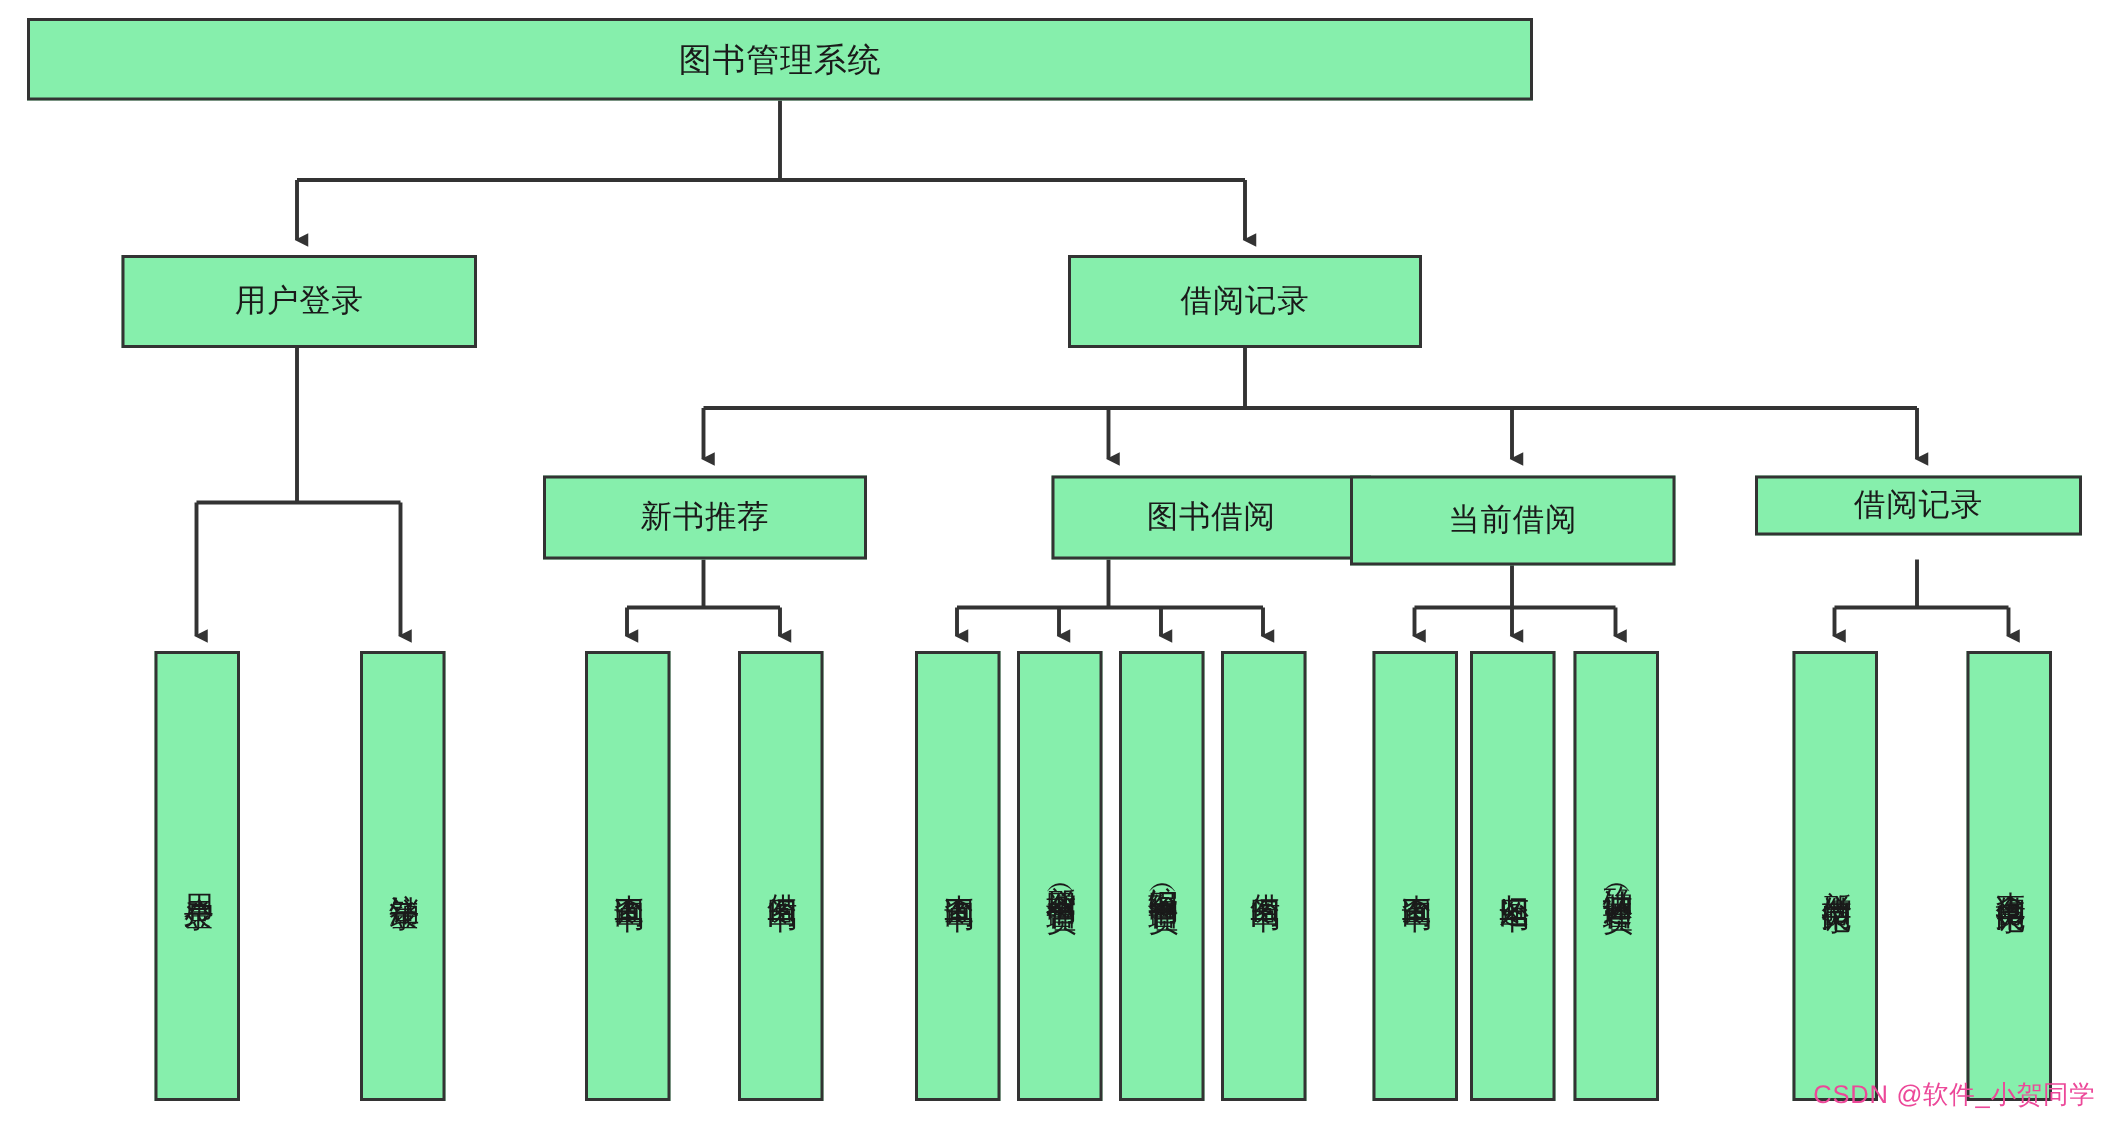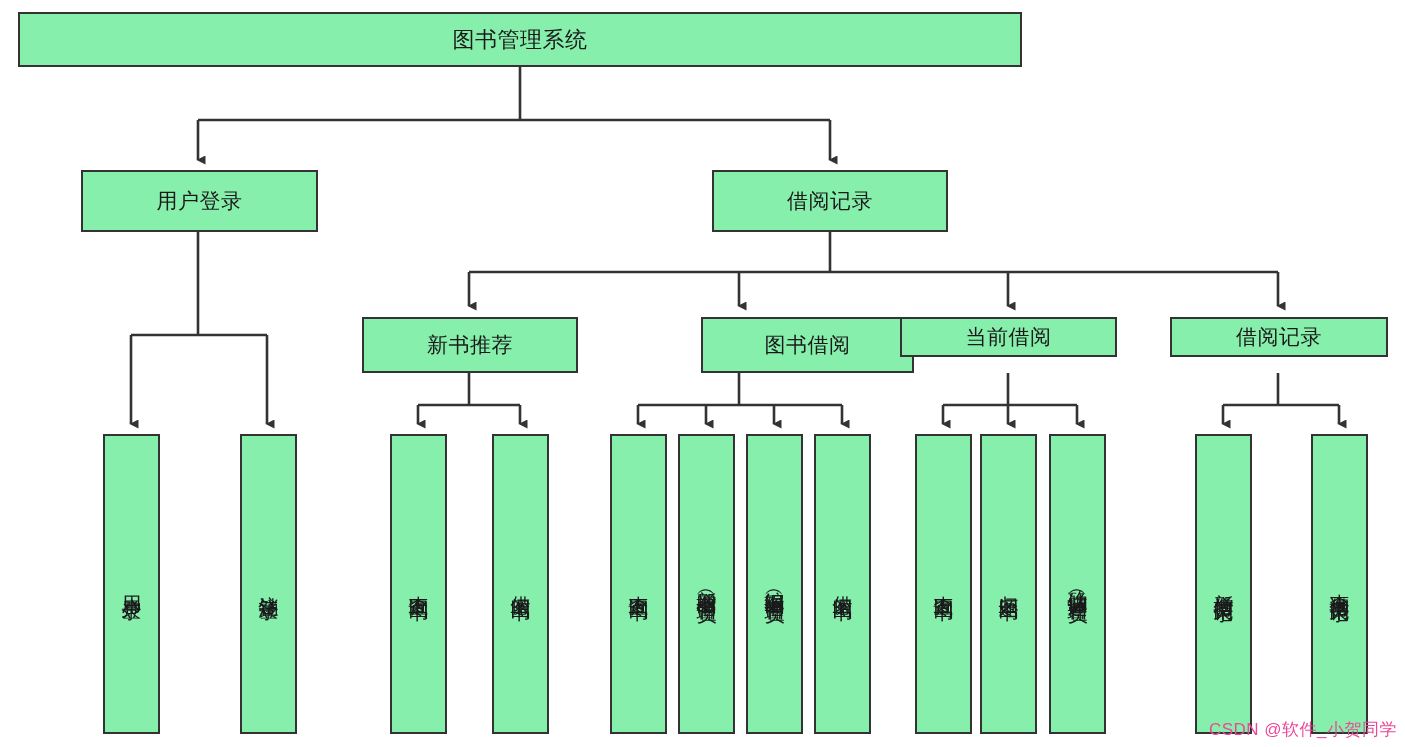--- a/index.html
+++ b/index.html
@@ -143,21 +143,21 @@
   <div class="node h" style="left:712px; top:170px; width:236px; height:62px;">
     <span class="label">借阅记录</span>
   </div>
 
   <div class="node h" style="left:362px; top:317px; width:216px; height:56px;">
     <span class="label">新书推荐</span>
   </div>
   <div class="node h" style="left:669px; top:317px; width:213px; height:56px;margin-left:32px;">
     <span class="label">图书借阅</span>
   </div>
-  <div class="node h" style="left:900px; top:317px; width:217px; height:40px;">
+  <div class="node h" style="left:900px; top:317px; width:217px; height:60px;">
     <span class="label">当前借阅</span>
   </div>
   <div class="node h" style="left:1170px; top:317px; width:218px; height:40px;">
     <span class="label">借阅记录</span>
   </div>
 
   <div class="node v" style="left:103px; top:434px; width:57px; height:300px;">
     <span class="label">用户登录</span>
   </div>
   <div class="node v" style="left:240px; top:434px; width:57px; height:300px;">

